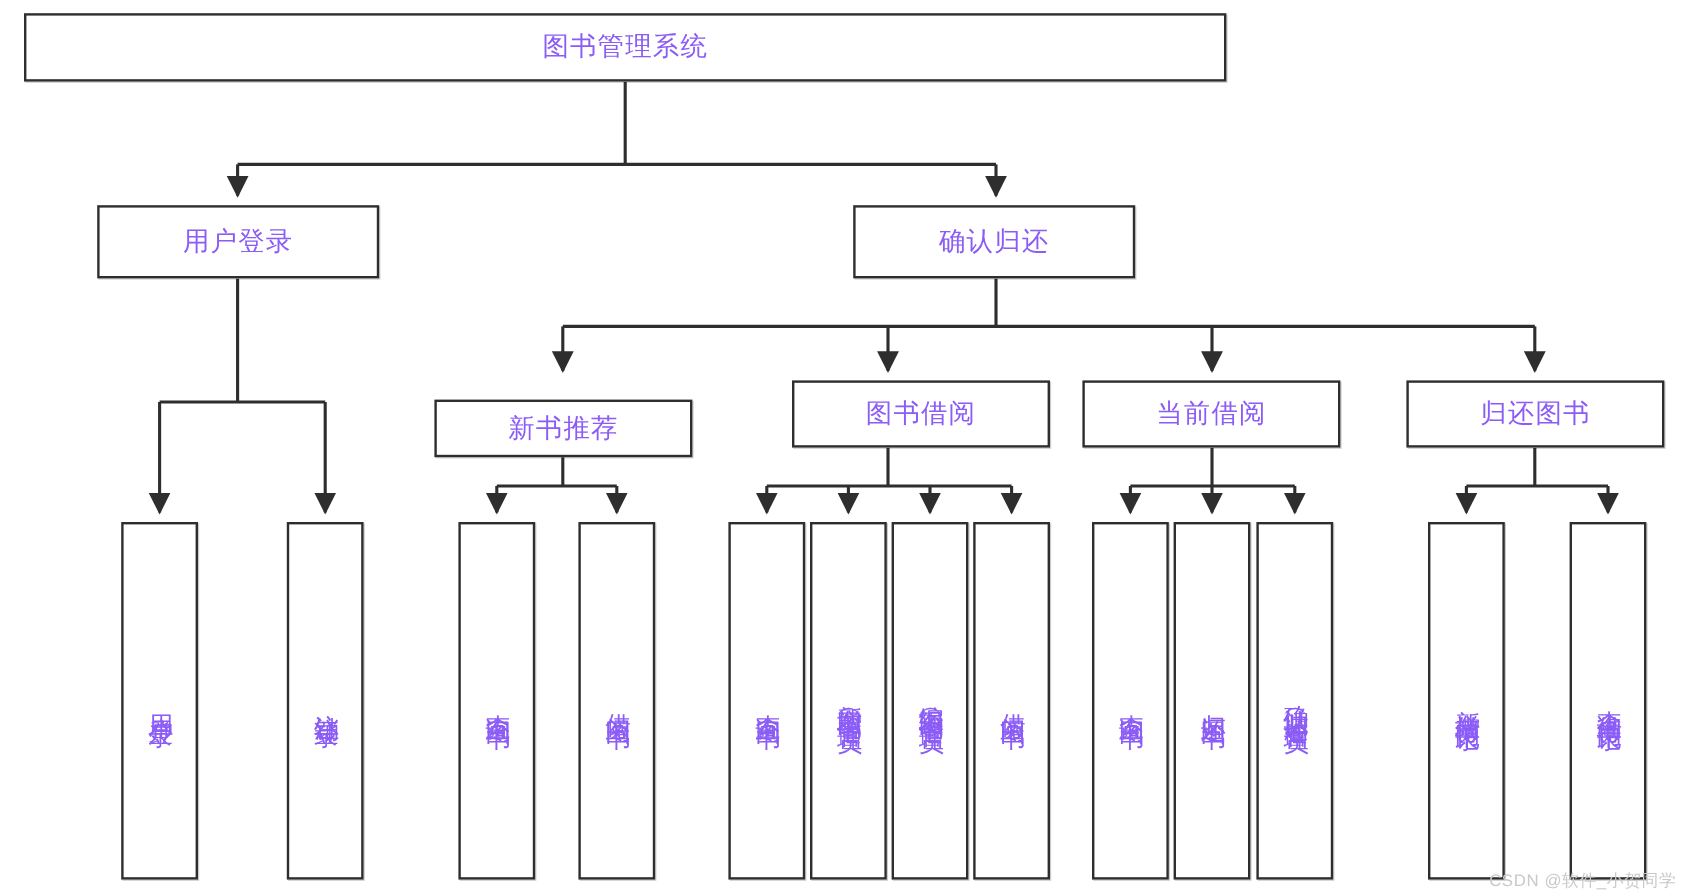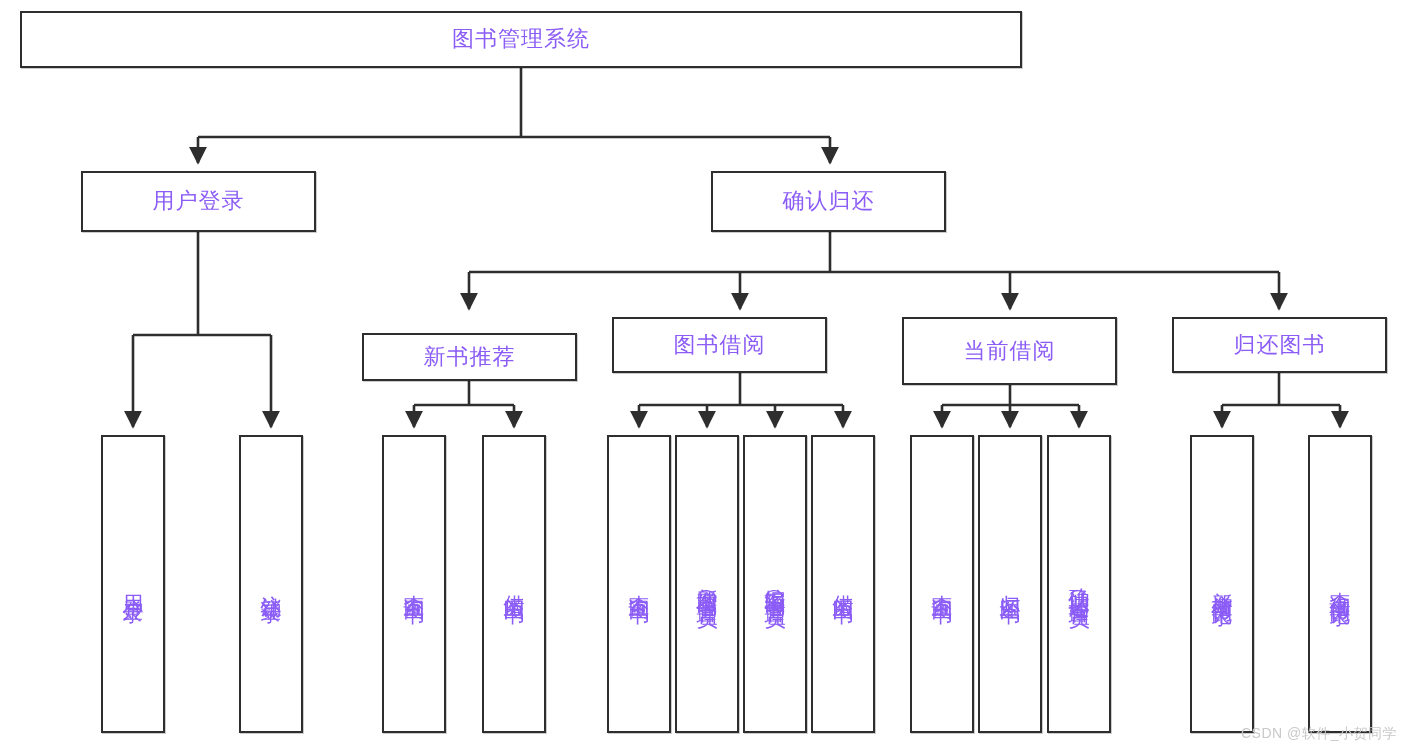--- a/index.html
+++ b/index.html
@@ -129,24 +129,24 @@
   <div class="node h" style="left:81px; top:171px; width:235px; height:61px;">
     <span class="label">用户登录</span>
   </div>
   <div class="node h" style="left:711px; top:171px; width:235px; height:61px;">
     <span class="label">确认归还</span>
   </div>
 
   <div class="node h" style="left:362px; top:333px; width:215px; height:48px;">
     <span class="label">新书推荐</span>
   </div>
-  <div class="node h" style="left:612px; top:317px; width:215px; height:56px;">
+  <div class="node h" style="left:660px; top:317px; width:215px; height:56px;">
     <span class="label">图书借阅</span>
   </div>
-  <div class="node h" style="left:902px; top:317px; width:215px; height:68px;">
+  <div class="node h" style="left:902px; top:317px; width:215px; height:56px;">
     <span class="label">当前借阅</span>
   </div>
   <div class="node h" style="left:1172px; top:317px; width:215px; height:56px;">
     <span class="label">归还图书</span>
   </div>
 
   <div class="node v" style="left:101px; top:435px; width:64px; height:298px;">
     <span class="label">用户登录</span>
   </div>
   <div class="node v" style="left:239px; top:435px; width:64px; height:298px;">

